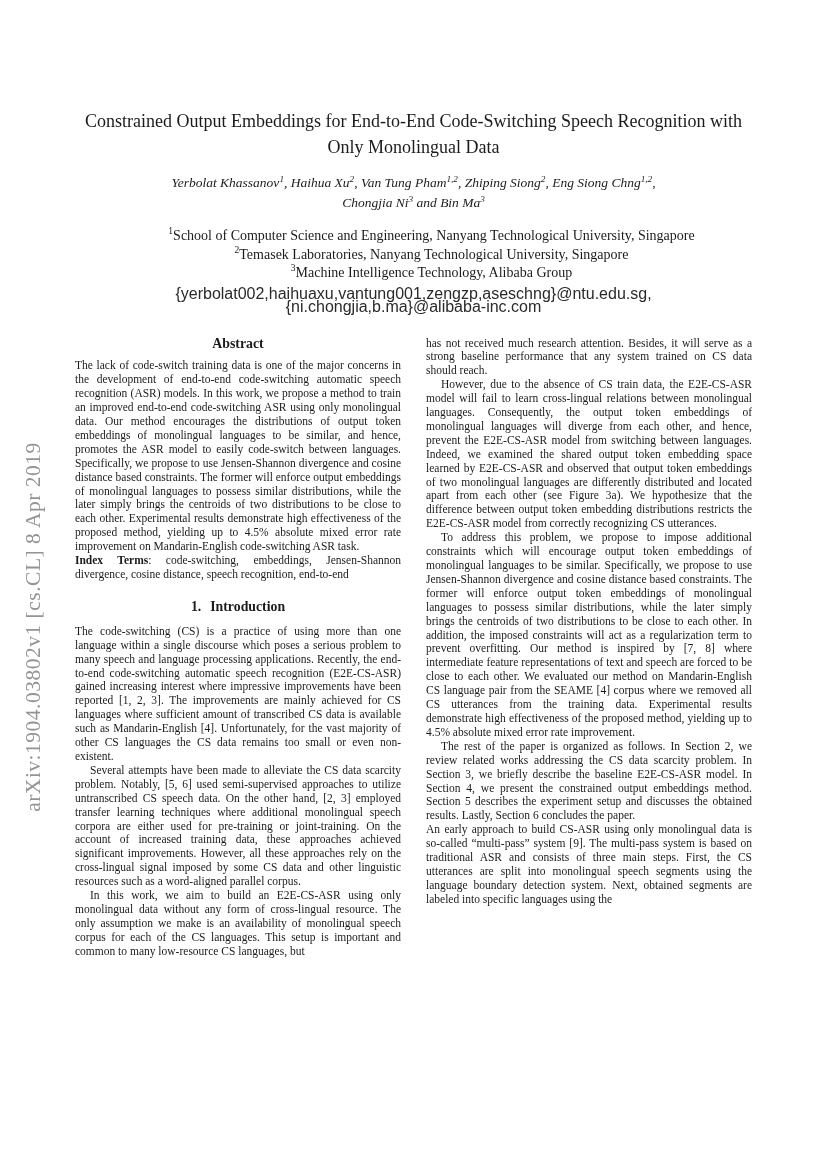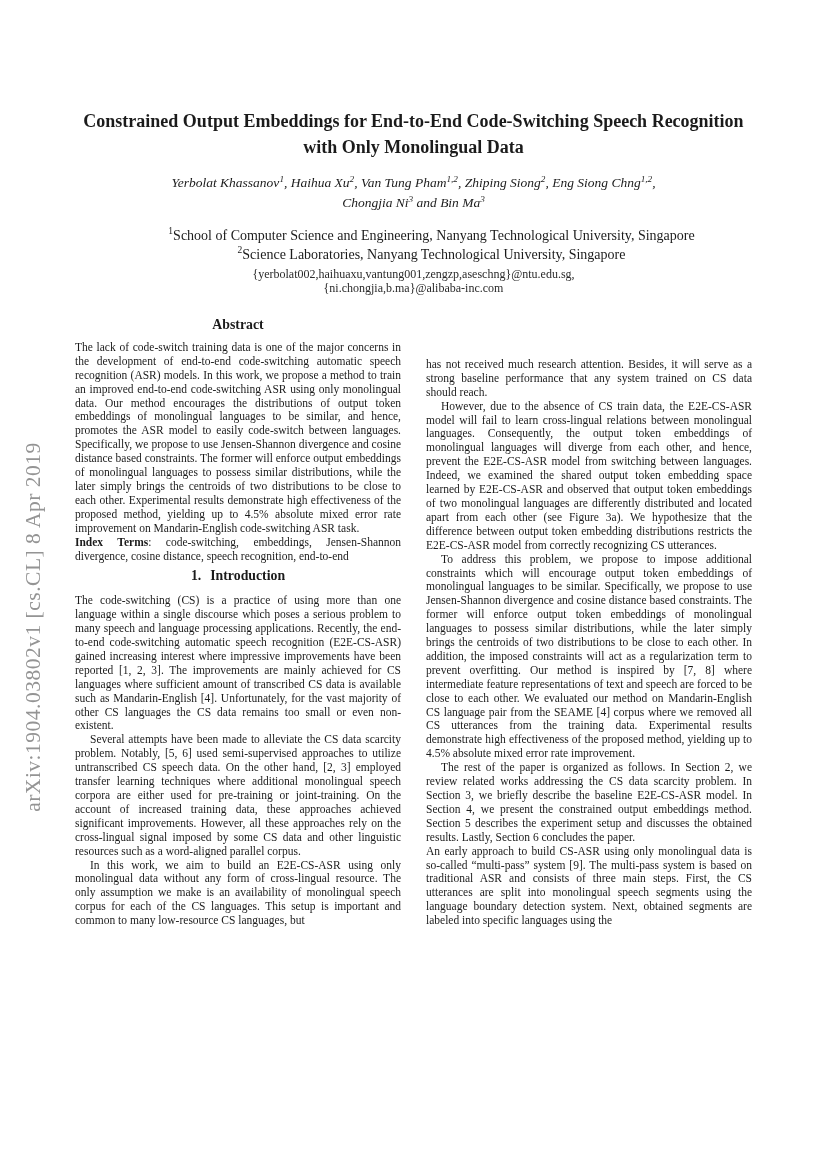--- a/index.html
+++ b/index.html
@@ -33,72 +33,71 @@
   }
   
   .header {
     padding-top: 108px;
     text-align: center;
   }
   .title {
     width: 690px;
     margin: 0 auto;
     font-size: 18px;
-    font-weight: bold;
+    font-weight: normal;
     line-height: 26px;
   }
   .authors {
     margin-top: 13px;
     font-style: italic;
     font-size: 13.5px;
     line-height: 19.5px;
   }
   .affiliations {
     margin-top: 15px;
     font-size: 14px;
     line-height: 18.5px;
     margin-left: 36px;
   }
   .emails {
     margin-top: 4px;
-    font-family: Liberation Serif, serif;
-    font-size: 12px;
+    font-family: Liberation Sans, sans-serif;
+    font-size: 16px;
     line-height: 13.5px;
     color: #2a2a2a;
   }
   sup {
     font-size: 68%;
     line-height: 0;
     vertical-align: super;
   }
   
   .columns {
     display: flex;
     justify-content: center;
     gap: 25px;
     margin-top: 23px;
     padding: 0 75px;
-    align-items: flex-end;
   }
   .col {
     width: 327px;
     font-size: 11.5px;
     line-height: 13.9px;
     text-align: justify;
     hyphens: auto;
     -webkit-hyphens: auto;
   }
   .sec-heading {
     text-align: center;
     font-size: 13.8px;
     font-weight: bold;
     margin: 0 0 9px 0;
   }
   .sec-heading.numbered {
-    margin-top: 6px;
+    margin-top: 18px;
     margin-bottom: 11px;
   }
   .sec-heading .sec-num {
     margin-right: 9px;
   }
   .col p {
     margin: 0;
   }
   .col p.indent {
     text-indent: 15px;
@@ -121,21 +120,22 @@
       <div>
         <span><span>Yerbolat Khassanov</span><sup>1</sup><span>, </span></span><span><span>Haihua Xu</span><sup>2</sup><span>, </span></span><span><span>Van Tung Pham</span><sup>1,2</sup><span>, </span></span><span><span>Zhiping Siong</span><sup>2</sup><span>, </span></span><span><span>Eng Siong Chng</span><sup>1,2</sup><span>,</span></span>
       </div>
       <div>
         <span><span>Chongjia Ni</span><sup>3</sup><span> and </span></span><span><span>Bin Ma</span><sup>3</sup><span></span></span>
       </div>
     </div>
 
     <div class="affiliations">
       <div><sup>1</sup><span>School of Computer Science and Engineering, Nanyang Technological University, Singapore</span></div>
-      <div><sup>2</sup><span>Science Laboratories, Nanyang Technological University, Singapore</span></div>
+      <div><sup>2</sup><span>Temasek Laboratories, Nanyang Technological University, Singapore</span></div>
+      <div><sup>3</sup><span>Machine Intelligence Technology, Alibaba Group</span></div>
     </div>
 
     <div class="emails">
       <div>{yerbolat002,haihuaxu,vantung001,zengzp,aseschng}@ntu.edu.sg,</div>
       <div>{ni.chongjia,b.ma}@alibaba-inc.com</div>
     </div>
   </div>
 
   <div class="columns">
 

